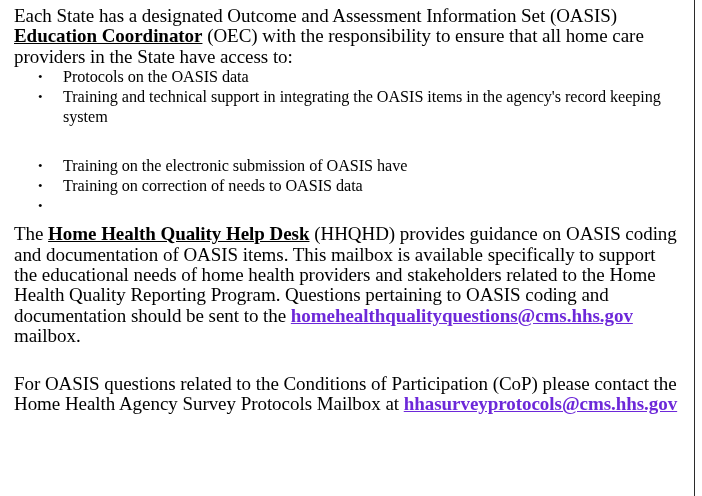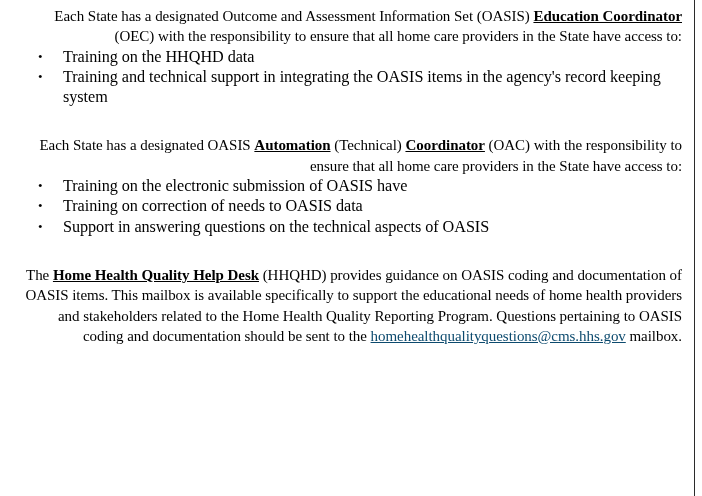--- a/index.html
+++ b/index.html
@@ -33,23 +33,23 @@
   #content {
     position: absolute;
     top: 0;
     left: 0;
     width: 694px;
     padding: 6px 12px 0 14px;
     box-sizing: border-box;
   }
   p.para {
     margin: 0;
-    font-size: 15px;
+    font-size: 19px;
     line-height: 20.3px;
-    text-align: right;
+    text-align: left;
     letter-spacing: -0.05px;
   }
   ul.bullets {
     margin: 0;
     padding: 0;
     list-style: none;
   }
   ul.bullets li {
     position: relative;
     margin: 0;
@@ -64,52 +64,53 @@
     top: 0;
     font-size: 13px;
     line-height: 20.3px;
   }
   .gap-xl { height: 28px; }
   b.hdg {
     font-weight: bold;
     text-decoration: underline;
   }
   a.maillink {
-    color: #0c4a6e;
+    color: #6d28d9;
     text-decoration: underline;
     cursor: pointer;
+    font-weight: bold;
   }
 </style>
 </head>
 <body>
 
 <div id="page">
 
   <div id="right-rule"></div>
 
   <div id="content">
 
     <p class="para"><span>Each State has a designated Outcome and Assessment Information Set (OASIS) </span><b class="hdg">Education Coordinator</b><span> (OEC) with the responsibility to ensure that all home care providers in the State have access to:</span></p>
 
     <ul class="bullets">
-      <li><span class="bullet-dot">•</span><span>Training on the HHQHD data</span></li>
+      <li><span class="bullet-dot">•</span><span>Protocols on the OASIS data</span></li>
       <li><span class="bullet-dot">•</span><span>Training and technical support in integrating the OASIS items in the agency's record keeping system</span></li>
     </ul>
 
     <div class="gap-xl"></div>
 
-    <p class="para"><span>Each State has a designated OASIS </span><b class="hdg">Automation</b><span> (Technical) </span><b class="hdg">Coordinator</b><span> (OAC) with the responsibility to ensure that all home care providers in the State have access to:</span></p>
 
     <ul class="bullets">
       <li><span class="bullet-dot">•</span><span>Training on the electronic submission of OASIS have</span></li>
       <li><span class="bullet-dot">•</span><span>Training on correction of needs to OASIS data</span></li>
-      <li><span class="bullet-dot">•</span><span>Support in answering questions on the technical aspects of OASIS</span></li>
+      <li><span class="bullet-dot">•</span></li>
     </ul>
 
     <div class="gap-xl"></div>
 
     <p class="para"><span>The </span><b class="hdg">Home Health Quality Help Desk</b><span> (HHQHD) provides guidance on OASIS coding and documentation of OASIS items.  This mailbox is available specifically to support the educational needs of home health providers and stakeholders related to the Home Health Quality Reporting Program. Questions pertaining to OASIS coding and documentation should be sent to the </span><a class="maillink">homehealthqualityquestions@cms.hhs.gov</a><span> mailbox.</span></p>
 
     <div class="gap-xl"></div>
 
+    <p class="para"><span>For OASIS questions related to the Conditions of Participation (CoP) please contact the Home Health Agency Survey Protocols Mailbox at </span><a class="maillink">hhasurveyprotocols@cms.hhs.gov</a></p>
 
   </div>
 </div>
 
 </body></html>

